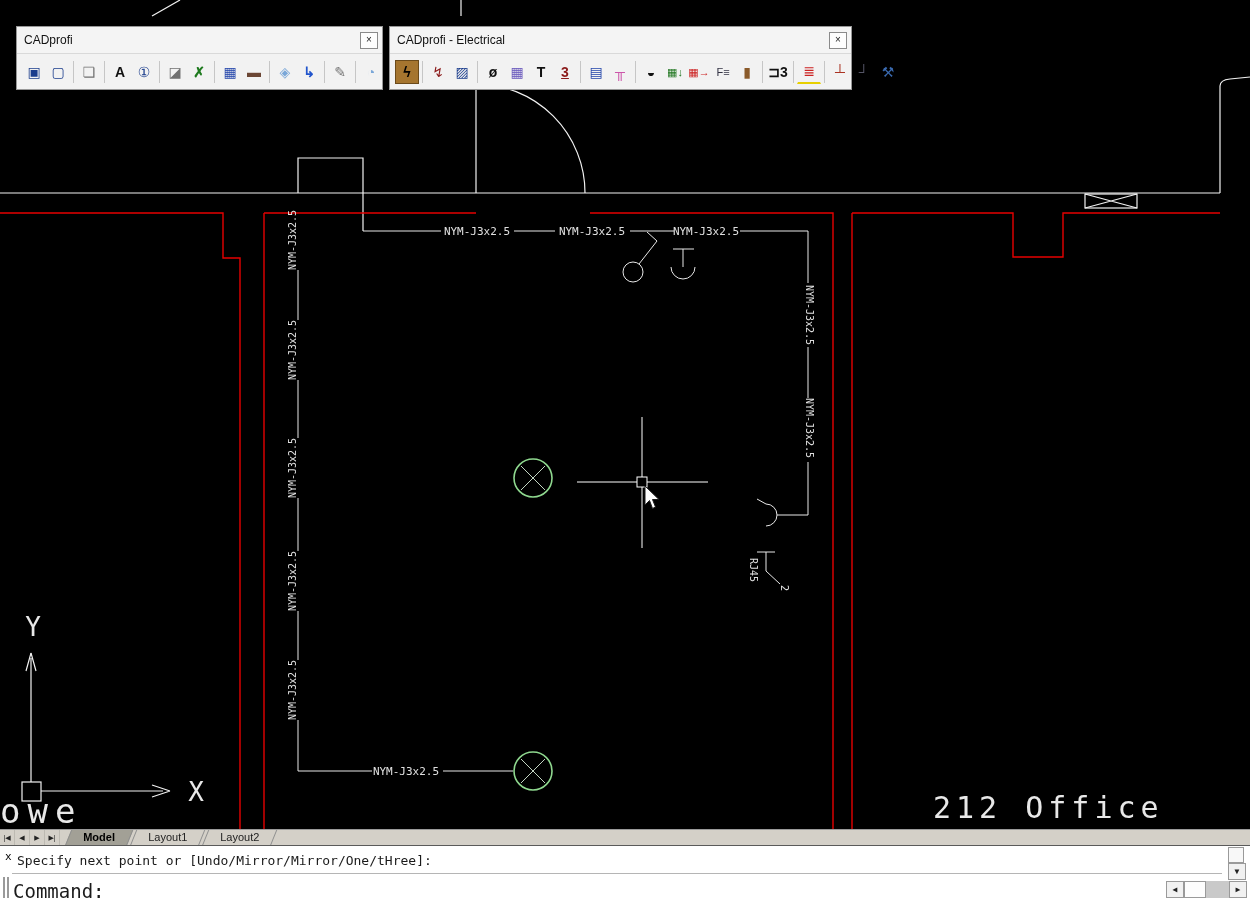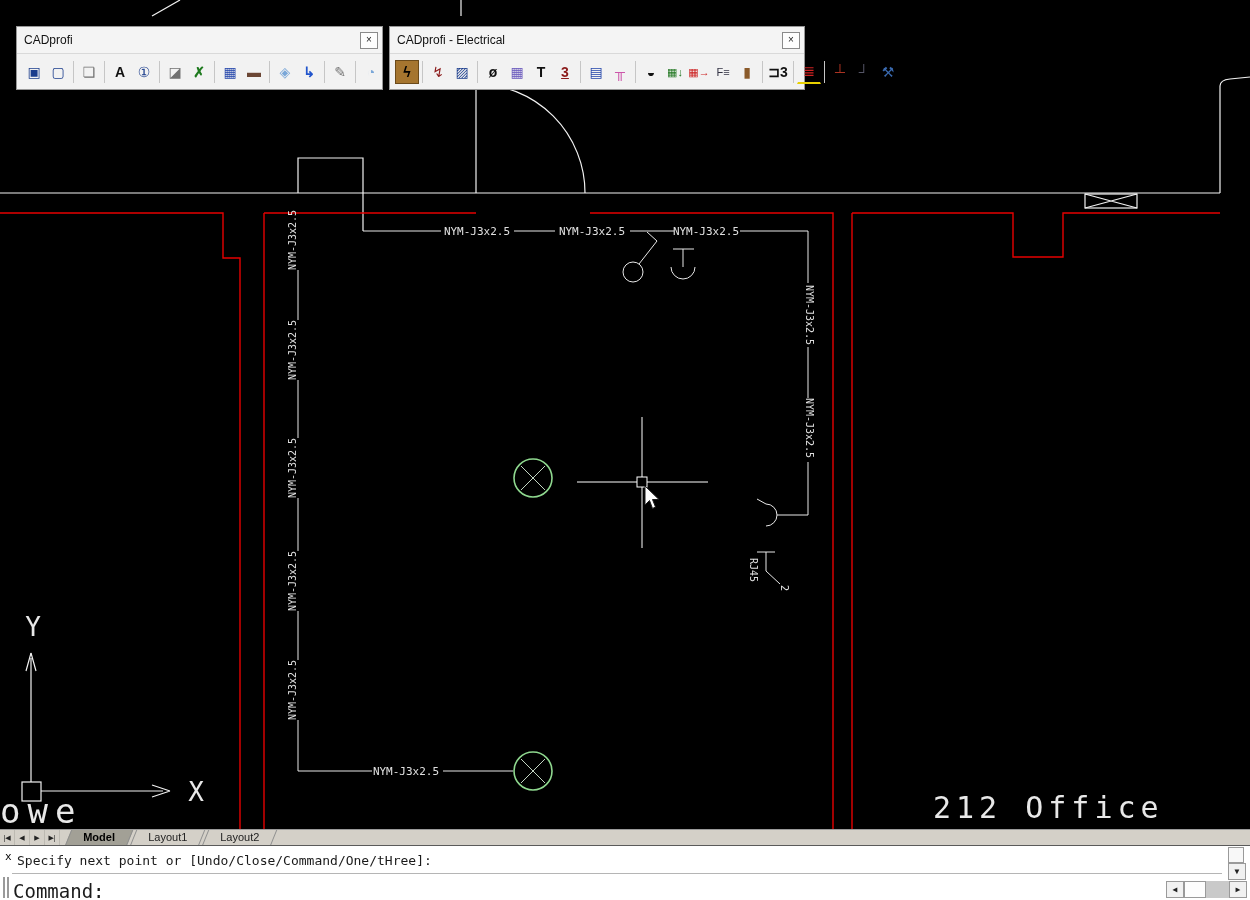--- a/index.html
+++ b/index.html
@@ -18,21 +18,21 @@
   .cadtext{font-family:"DejaVu Sans Mono",monospace;fill:#e0e0e0;}
   .nym{font-size:11px;letter-spacing:0px;}
   .nymv{font-size:10px;}
   .bigroom{font-size:30px;letter-spacing:5px;fill:#e8e8e8;}
   .partial{font-size:34px;letter-spacing:7px;fill:#e8e8e8;}
   .axis{font-size:26px;fill:#e8e8e8;}
   .cross{stroke:#ffffff;stroke-width:1;fill:none;}
   
   .tbwin{position:absolute;top:16px;height:64px;background:#f2f2f2;border:1px solid #979797;box-sizing:border-box;z-index:10;margin-top:10px;}
   #tb1{left:16px;width:367px;}
-  #tb2{left:389px;width:416px;}
+  #tb2{left:389px;width:463px;}
   .tbtitle{height:26px;border-bottom:1px solid #d9d9d9;display:flex;align-items:center;position:relative;background:#f4f4f4;}
   .tbtitle .t{font-size:12px;color:#111;padding-left:7px;}
   .tbclose{position:absolute;right:4px;top:5px;width:16px;height:15px;border:1px solid #8a8a8a;background:#fdfdfd;
     font-size:10px;line-height:13px;text-align:center;color:#222;cursor:default;}
   .tbicons{height:36px;display:flex;align-items:center;padding-left:5px;}
   .tbi{width:22px;height:22px;line-height:22px;text-align:center;font-size:14px;color:#333;flex:0 0 auto;border:1px solid transparent;}
   .tbsep{width:1px;height:22px;background:#c6c6c6;margin:0 3px;flex:0 0 auto;}
   .tbi.pressed{background:#a5752f;border:1px solid #6b4a1a;color:#000;font-weight:bold;}
   
   .c-navy{color:#1a3c8c}.c-gray{color:#707070}.c-blk{color:#111;font-weight:bold}
@@ -246,21 +246,21 @@
   <span class="tnav">▶|</span>
   <span class="tabs">
     <span class="tab active"><span>Model</span></span>
     <span class="tab"><span>Layout1</span></span>
     <span class="tab"><span>Layout2</span></span>
   </span>
 </div>
 
 <div id="cmdarea">
   <span id="cmd-close">x</span>
-  <div id="cmd-history">Specify next point or [Undo/Close/Command/One/tHree]:</div>
+  <div id="cmd-history">Specify next point or [Undo/Mirror/Mirror/One/tHree]:</div>
   <div id="cmd-sep"></div>
   <div id="cmd-prompt">Command:</div>
   <span class="grip" style="left:3px"></span>
   <span class="grip" style="left:7px"></span>
 
   <div id="vscroll">
     <div id="vthumb"></div>
     <div class="sbtn">▼</div>
   </div>
 

